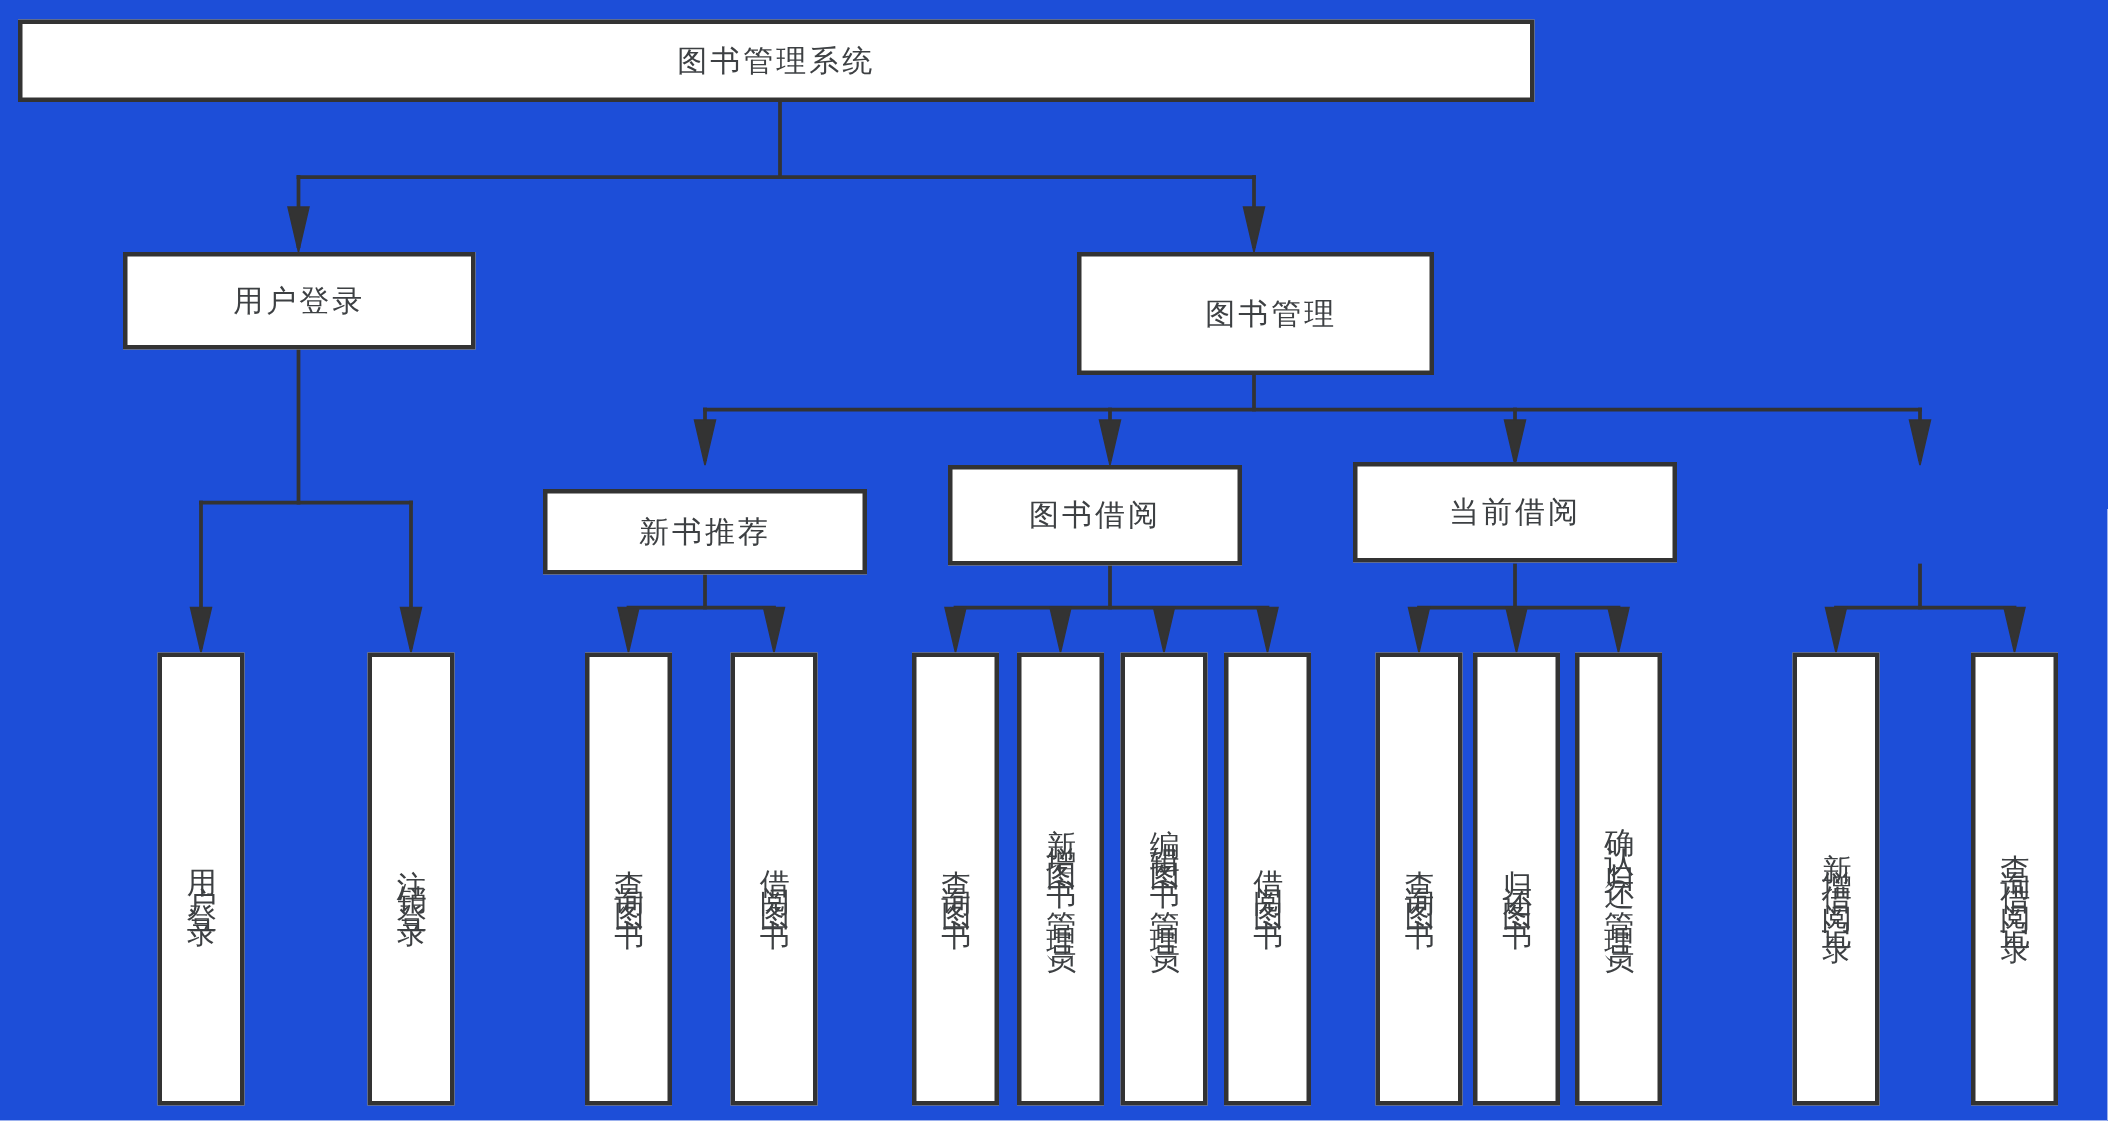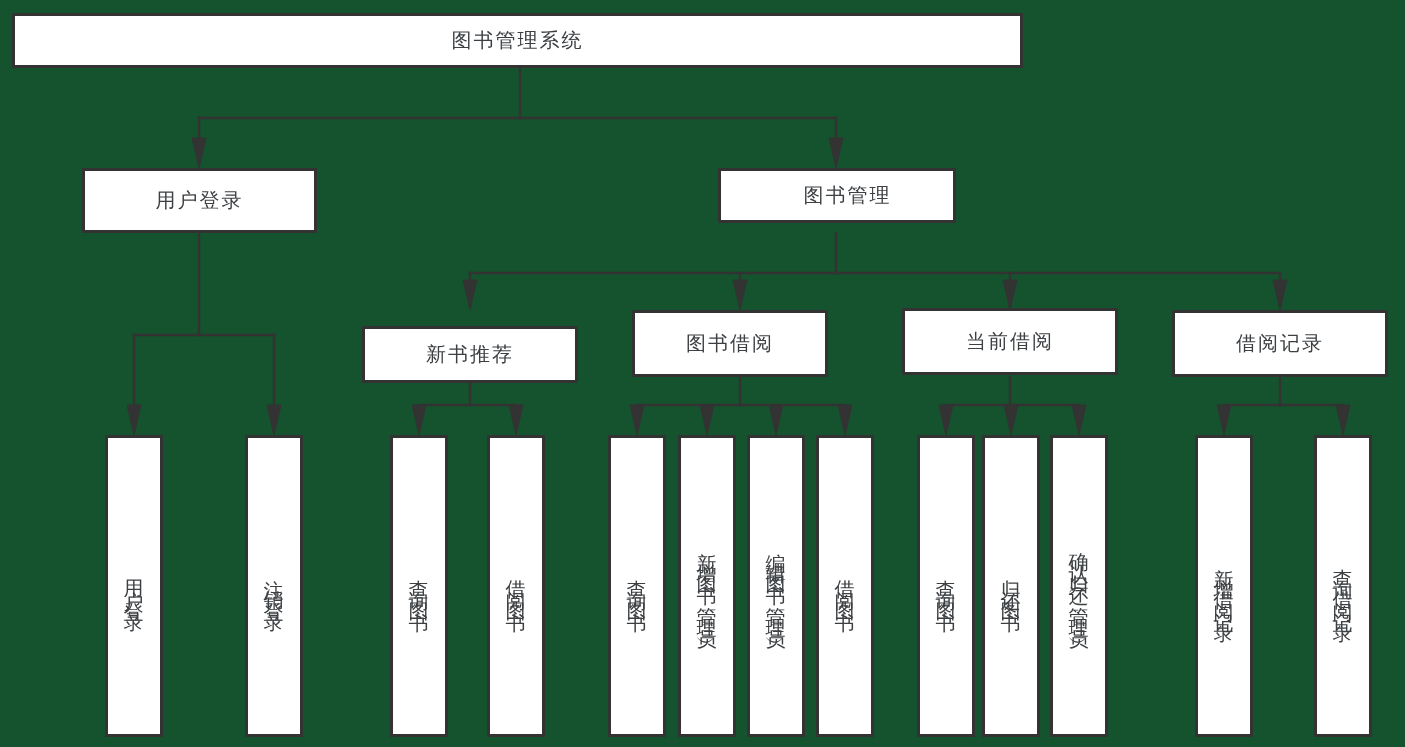--- a/index.html
+++ b/index.html
@@ -1,21 +1,21 @@
 <!DOCTYPE html>
 <html><head>
 <meta charset="utf-8">
 <title>图书管理系统</title>
 <style>
   html, body { margin: 0; padding: 0; background: #ffffff; }
   #stage {
     position: relative;
     width: 1405px;
     height: 747px;
-    background: #14532d;
+    background: #1d4ed8;
     font-family: Liberation Sans, sans-serif;
     overflow: hidden;
   }
   #connectors {
     position: absolute;
     left: 0; top: 0;
     width: 1405px; height: 747px;
     pointer-events: none;
   }
   .box {
@@ -118,26 +118,25 @@
       <line x1="1280" y1="377" x2="1280" y2="405"></line>
       <line x1="1224" y1="405" x2="1343" y2="405"></line>
       <polygon points="1217,405 1231,405 1224,435"></polygon>
       <polygon points="1336,405 1350,405 1343,435"></polygon>
     </g>
   </svg>
 
   <div class="box" style="left:12px; top:13px; width:1011px; height:55px;">图书管理系统</div>
 
   <div class="box" style="left:82px; top:168px; width:235px; height:65px;">用户登录</div>
-  <div class="box" style="left:718px; top:168px; width:238px; height:55px;padding-left:21px;">图书管理</div>
+  <div class="box" style="left:718px; top:168px; width:238px; height:82px;padding-left:21px;">图书管理</div>
 
   <div class="box" style="left:362px; top:326px; width:216px; height:57px;">新书推荐</div>
   <div class="box" style="left:632px; top:310px; width:196px; height:67px;">图书借阅</div>
   <div class="box" style="left:902px; top:308px; width:216px; height:67px;">当前借阅</div>
-  <div class="box" style="left:1172px; top:310px; width:216px; height:67px;">借阅记录</div>
 
   <div class="box v" style="left:105px; top:435px; width:58px; height:302px;">用户登录</div>
   <div class="box v" style="left:245px; top:435px; width:58px; height:302px;">注销登录</div>
 
   <div class="box v" style="left:390px; top:435px; width:58px; height:302px;">查询图书</div>
   <div class="box v" style="left:487px; top:435px; width:58px; height:302px;">借阅图书</div>
 
   <div class="box v" style="left:608px; top:435px; width:58px; height:302px;">查询图书</div>
   <div class="box v" style="left:678px; top:435px; width:58px; height:302px;">新增图书（管理员）</div>
   <div class="box v" style="left:747px; top:435px; width:58px; height:302px;">编辑图书（管理员）</div>

